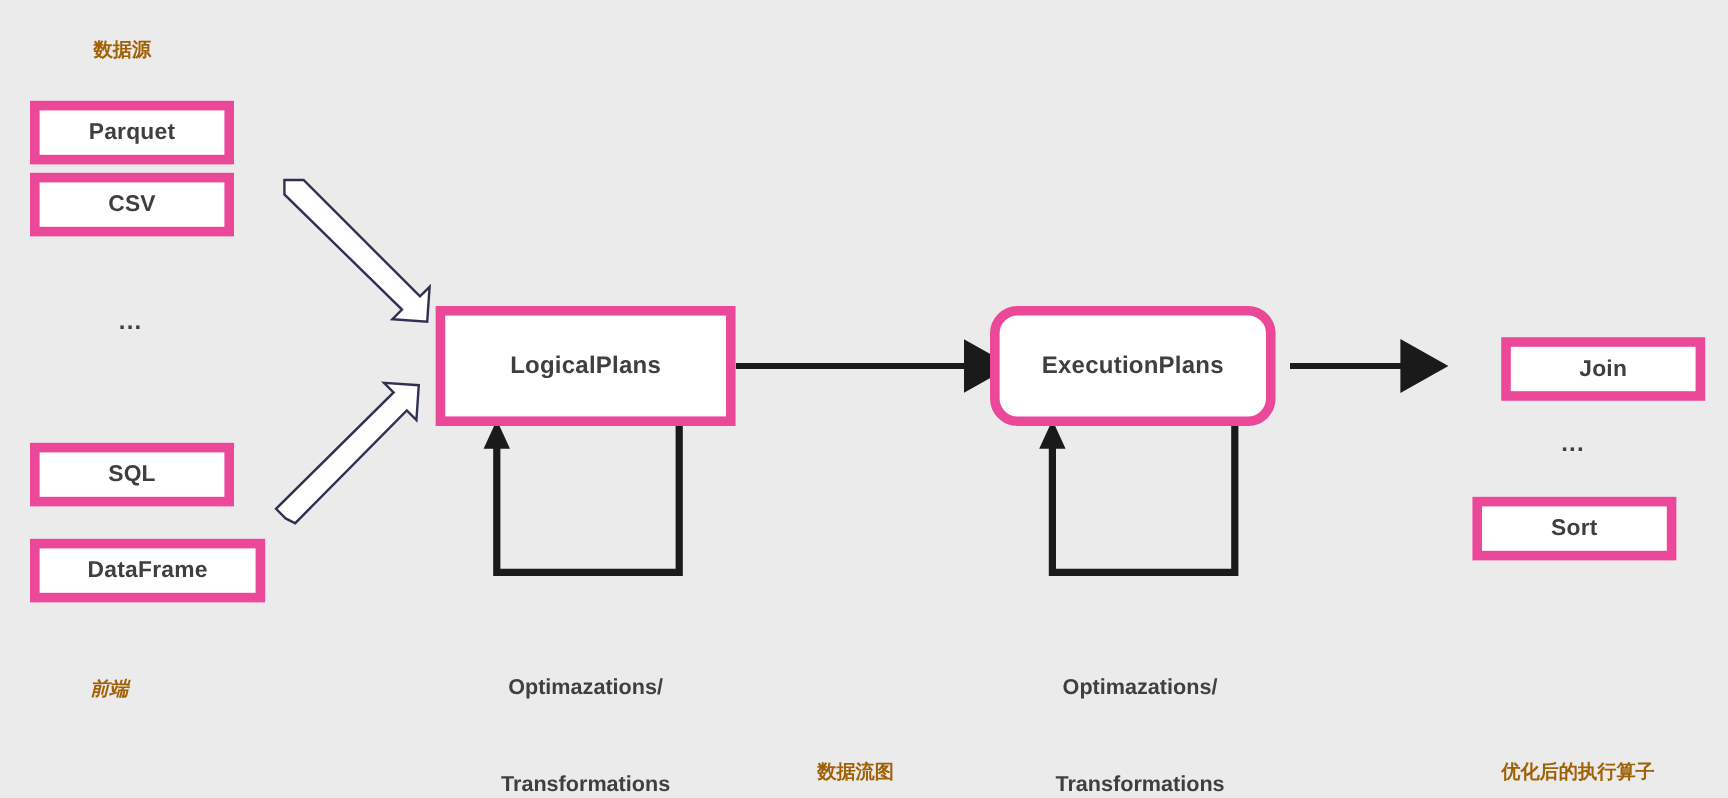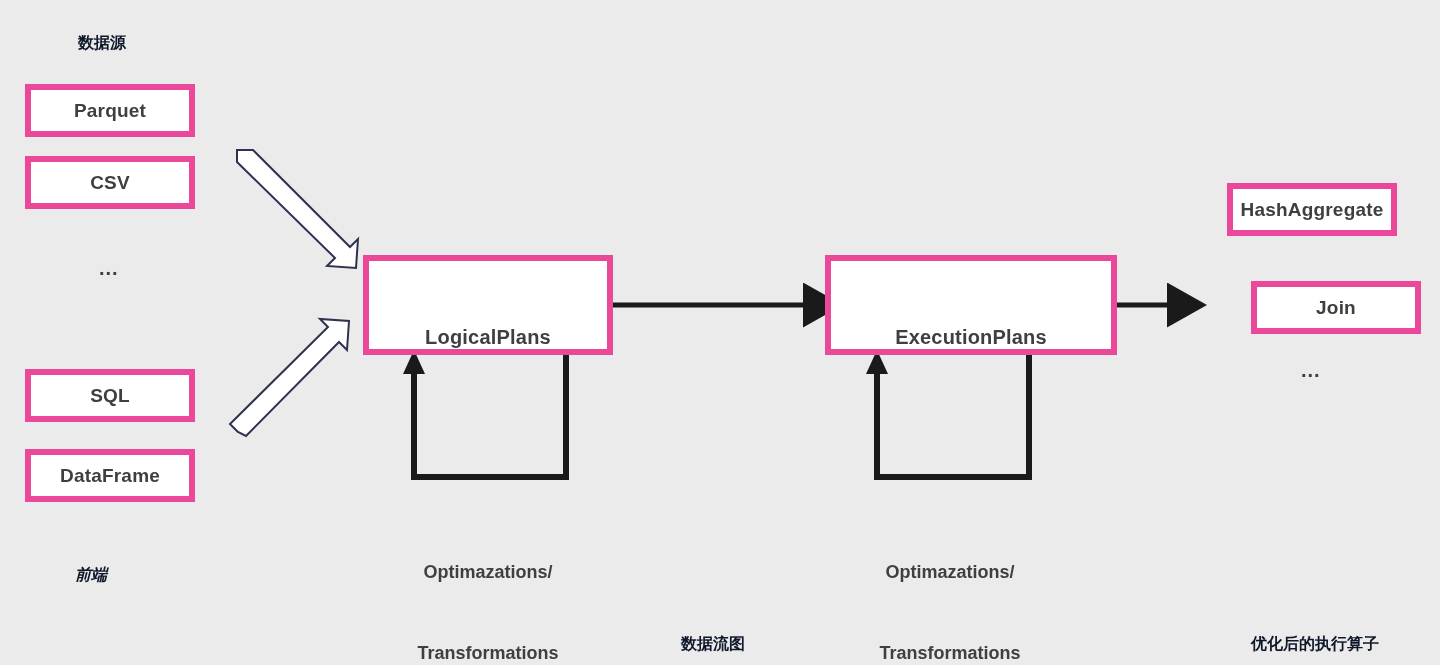--- a/index.html
+++ b/index.html
@@ -18,37 +18,36 @@
     position: relative;
     width: 1440px;
     height: 665px;
     background: #ebebeb;
   }
   
   .node {
     position: absolute;
     box-sizing: border-box;
     background: #ffffff;
-    border: 6px solid #ec4899;
+    border: 8px solid #ec4899;
     display: flex;
     align-items: center;
     justify-content: center;
     color: #3f3f3f;
     font-weight: bold;
     font-size: 19px;
     letter-spacing: .2px;
   }
   .node.big {
     font-size: 20px;
-    align-items: flex-end;
   }
   
   .label {
     position: absolute;
-    color: #0f172a;
+    color: #a16207;
     font-weight: bold;
     font-size: 16px;
     white-space: pre;
     line-height: 1.7;
   }
   .label.cn {
     font-size: 16px;
   }
   .label.caption {
     font-size: 16px;
@@ -120,68 +119,68 @@
       <path d="M877 350 L866 374 L888 374 Z" fill="#1a1a1a"></path>
     </g>
   </svg>
 
   <div class="label cn" style="left:78px; top:29px;">数据源</div>
 
   <div class="node" style="left:25px; top:84px; width:170px; height:53px;">
     <span>Parquet</span>
   </div>
 
-  <div class="node" style="left:25px; top:156px; width:170px; height:53px;">
+  <div class="node" style="left:25px; top:144px; width:170px; height:53px;">
     <span>CSV</span>
   </div>
 
   <div class="ellipsis" style="left:99px; top:258px;">...</div>
 
   <div class="node" style="left:25px; top:369px; width:170px; height:53px;align-items:center;">
     <span>SQL</span>
   </div>
 
-  <div class="node" style="left:25px; top:449px; width:170px; height:53px;">
+  <div class="node" style="left:25px; top:449px; width:196px; height:53px;">
     <span>DataFrame</span>
   </div>
 
   <div class="label cn" style="left:75px; top:561px;font-style:italic;">前端</div>
 
   <div class="node big" style="left:363px; top:255px; width:250px; height:100px;">
     <span>LogicalPlans</span>
   </div>
 
   <div class="label step" style="left:378px; top:505px; width:220px;">
     <div>Optimazations/</div>
     <div>Transformations</div>
   </div>
 
-  <div class="node big" style="left:825px; top:255px; width:292px; height:100px;">
+  <div class="node big" style="left:825px; top:255px; width:238px; height:100px;border-radius:23px;">
     <span>ExecutionPlans</span>
   </div>
 
   <div class="label step" style="left:840px; top:505px; width:220px;">
     <div>Optimazations/</div>
     <div>Transformations</div>
   </div>
 
   <div class="label caption" style="left:613px; top:578px; width:200px;">
     <div>数据流图</div>
     
   </div>
 
-  <div class="node" style="left:1227px; top:183px; width:170px; height:53px;">
-    <span>HashAggregate</span>
-  </div>
 
   <div class="node" style="left:1227px; top:281px; width:170px; height:53px;margin-left:24px;">
     <span>Join</span>
   </div>
 
   <div class="ellipsis" style="left:1301px; top:360px;">...</div>
 
+  <div class="node" style="left:1227px; top:414px; width:170px; height:53px;">
+    <span>Sort</span>
+  </div>
 
   <div class="label caption" style="left:1195px; top:578px; width:240px;">
     <div>优化后的执行算子</div>
     
   </div>
 
 </div>
 
 </body></html>

